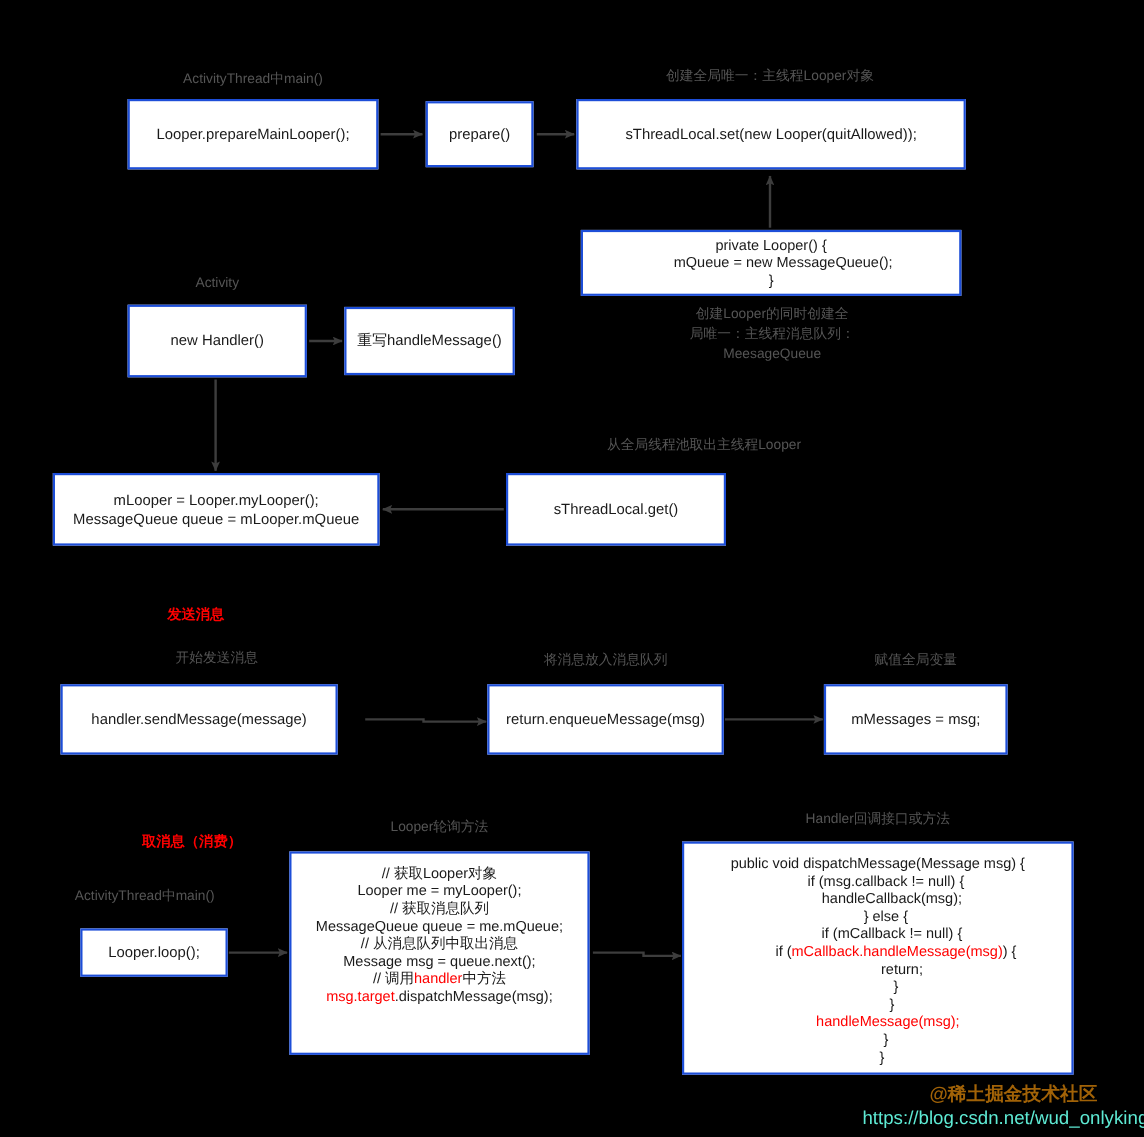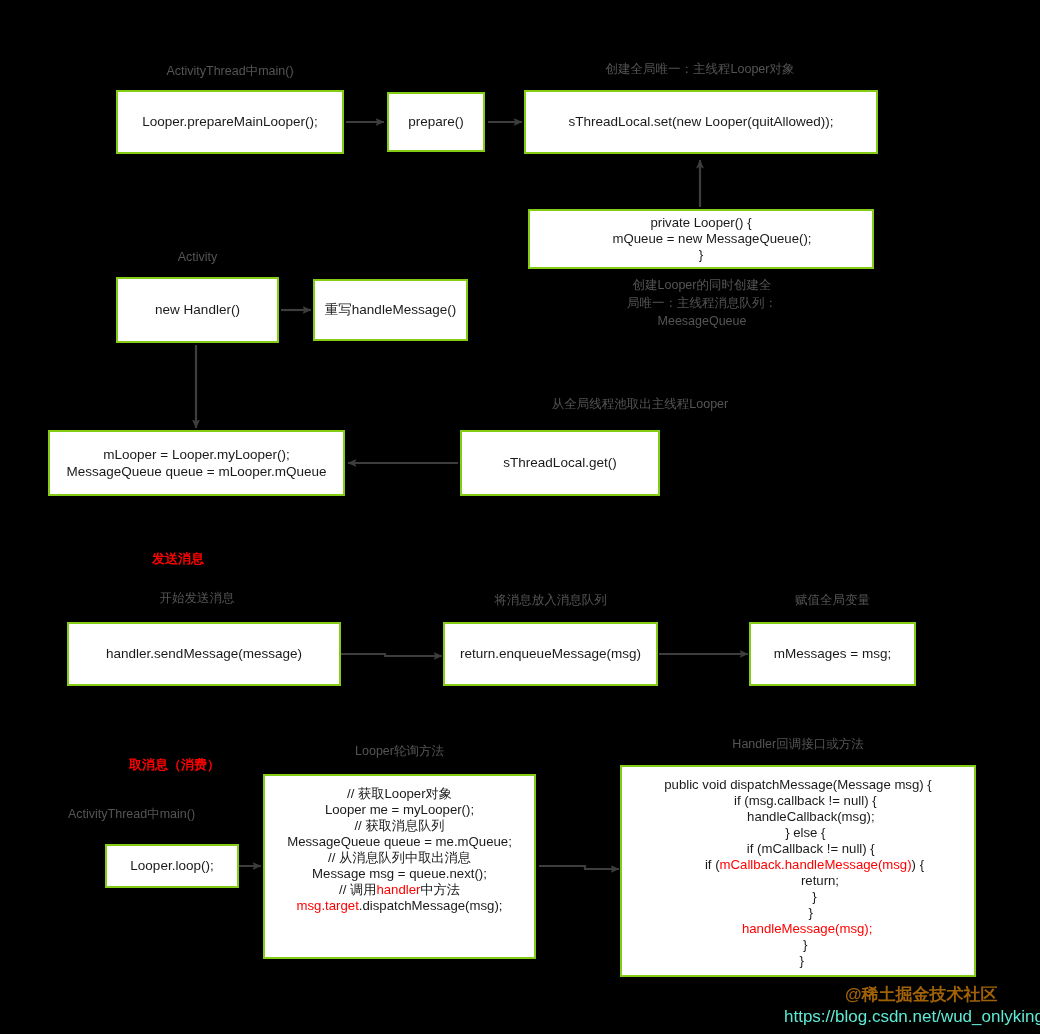--- a/index.html
+++ b/index.html
@@ -13,21 +13,21 @@
   #canvas {
     position: relative;
     width: 1040px;
     height: 1034px;
     background: #000000;
     overflow: hidden;
   }
   .box {
     position: absolute;
     background: #ffffff;
-    border: 2px solid #84cc16;
+    border: 2px solid #1d4ed8;
     box-sizing: border-box;
     color: #1a1a1a;
     font-size: 13.5px;
     line-height: 1.28;
     display: flex;
     align-items: center;
     justify-content: center;
     text-align: center;
     white-space: pre;
   }
@@ -139,25 +139,25 @@
 }</span>
   </div>
 
   <div class="box" style="left:116px; top:277px; width:163px; height:66px;">new Handler()</div>
   <div class="box" style="left:313px; top:279px; width:155px; height:62px;">重写handleMessage()</div>
 
   <div class="box" style="left:48px; top:430px; width:297px; height:66px;">mLooper = Looper.myLooper();
 MessageQueue queue = mLooper.mQueue</div>
   <div class="box" style="left:460px; top:430px; width:200px; height:66px;">sThreadLocal.get()</div>
 
-  <div class="box" style="left:67px; top:622px; width:274px; height:64px;">handler.sendMessage(message)</div>
+  <div class="box" style="left:55px; top:622px; width:252px; height:64px;">handler.sendMessage(message)</div>
   <div class="box" style="left:443px; top:622px; width:215px; height:64px;">return.enqueueMessage(msg)</div>
   <div class="box" style="left:749px; top:622px; width:167px; height:64px;">mMessages = msg;</div>
 
-  <div class="box" style="left:73px; top:844px; width:134px; height:44px;margin-left:32px;">Looper.loop();</div>
+  <div class="box" style="left:73px; top:844px; width:134px; height:44px;">Looper.loop();</div>
 
   <div class="box code" id="looper-code" style="left:263px; top:774px; width:273px; height:185px;"><div><span>// 获取Looper对象</span></div><div><span>Looper me = myLooper();</span></div><div><span>// 获取消息队列</span></div><div><span>MessageQueue queue = me.mQueue;</span></div><div><span>// 从消息队列中取出消息</span></div><div><span>Message msg = queue.next();</span></div><div><span>// 调用</span><span class="red">handler</span><span>中方法</span></div><div><span class="red">msg.target</span><span>.dispatchMessage(msg);</span></div></div>
 
   <div class="box code" id="dispatch-code" style="left:620px; top:765px; width:356px; height:212px;"><div><span>public void dispatchMessage(Message msg) {</span></div><div><span>    if (msg.callback != null) {</span></div><div><span>       handleCallback(msg);</span></div><div><span>    } else {</span></div><div><span>       if (mCallback != null) {</span></div><div><span>         if (</span><span class="red">mCallback.handleMessage(msg)</span><span>) {</span></div><div><span>            return;</span></div><div><span>         }</span></div><div><span>       }</span></div><div><span>     </span><span class="red">handleMessage(msg);</span></div><div><span>    }</span></div><div><span>  }</span></div></div>
 
   <div class="wm1" style="left:845px; top:983px;">@稀土掘金技术社区</div>
   <div class="wm2" style="left:784px; top:1007px;">https://blog.csdn.net/wud_onlyking</div>
 
 </div>
 

